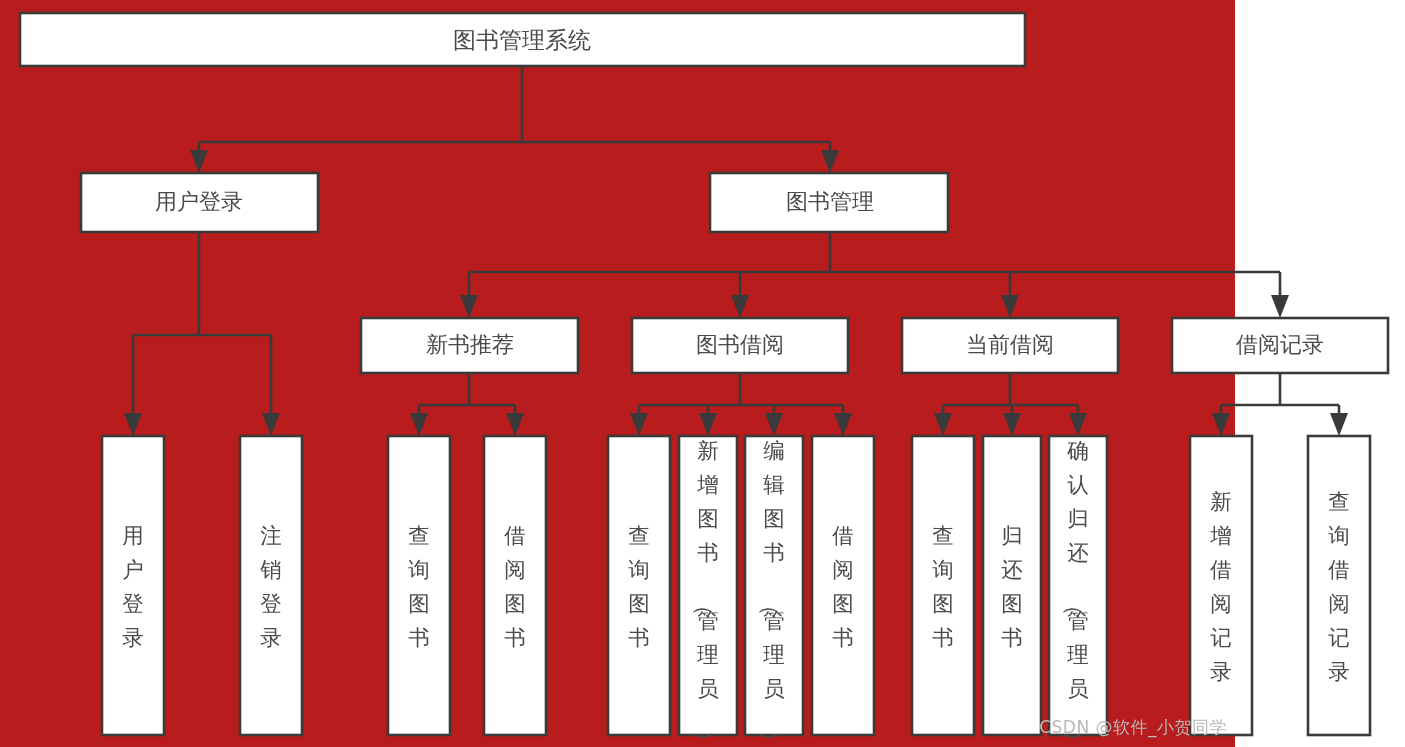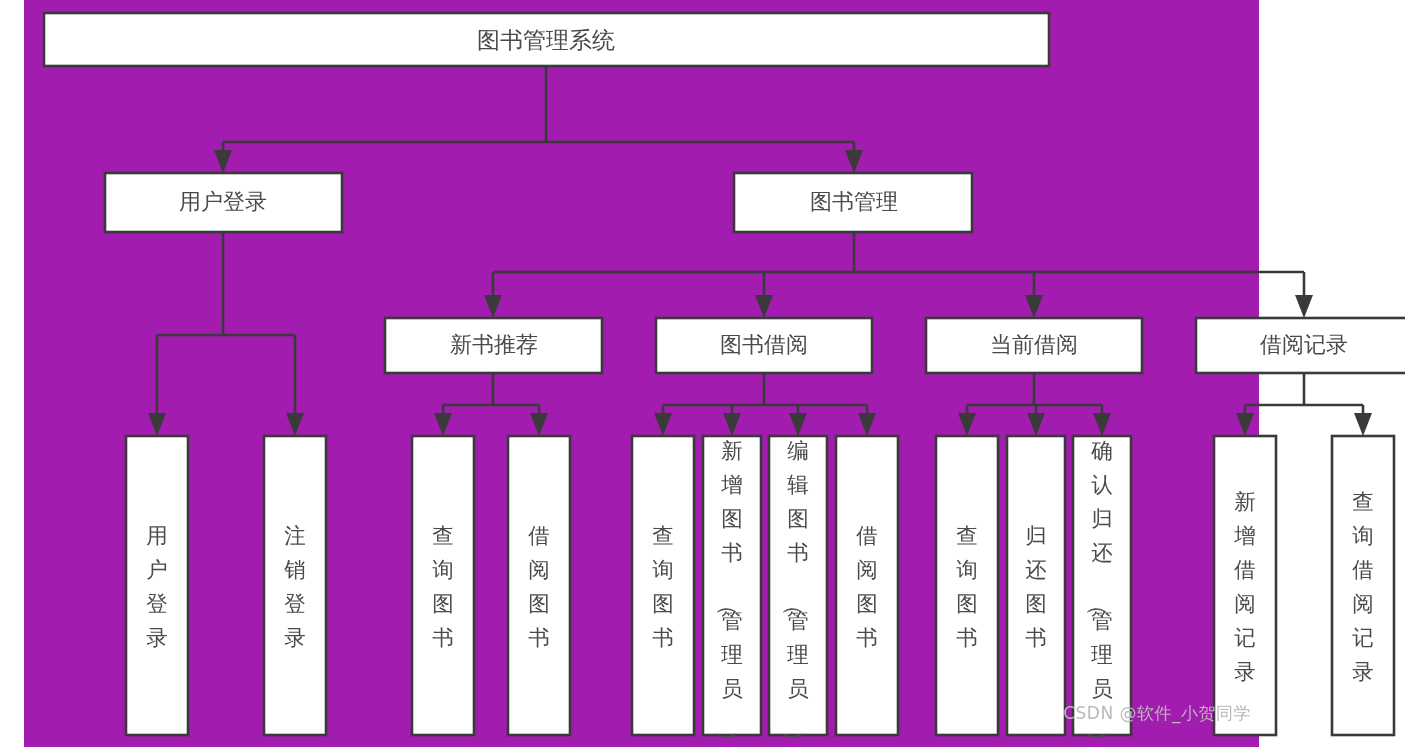--- a/index.html
+++ b/index.html
@@ -10,22 +10,21 @@
   body {
     width: 1405px;
     height: 747px;
     font-family: "DejaVu Sans", "Liberation Sans", sans-serif;
     overflow: hidden;
   }
   #diagram-root {
     position: relative;
     width: 1235px;
     height: 747px;
-    background: #a21caf;
-    margin-left: 24px;
+    background: #b91c1c;
   }
   svg.diagram {
     display: block;
     width: 1405px;
     height: 747px;
   }
   .node-box {
     fill: #ffffff;
     stroke: #3a3a3a;
     stroke-width: 2.6;
@@ -52,21 +51,21 @@
   }
   .leaf-label {
     fill: #4a4a4a;
     font-family: "DejaVu Sans", "Liberation Sans", sans-serif;
     font-size: 21.5px;
     text-anchor: middle;
   }
   .watermark {
     position: absolute;
     right: 8px;
-    bottom: 22px;
+    bottom: 8px;
     font-family: "DejaVu Sans", "Liberation Sans", sans-serif;
     font-size: 17px;
     color: #b9b9b9;
     letter-spacing: 0.5px;
     white-space: nowrap;
     pointer-events: none;
   }
 </style>
 </head>
 <body>

